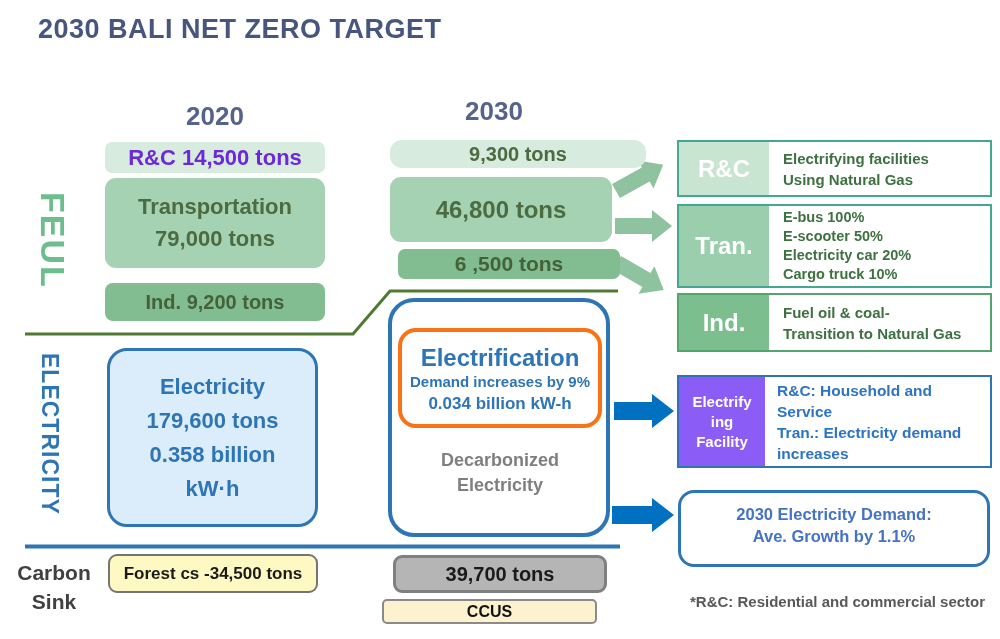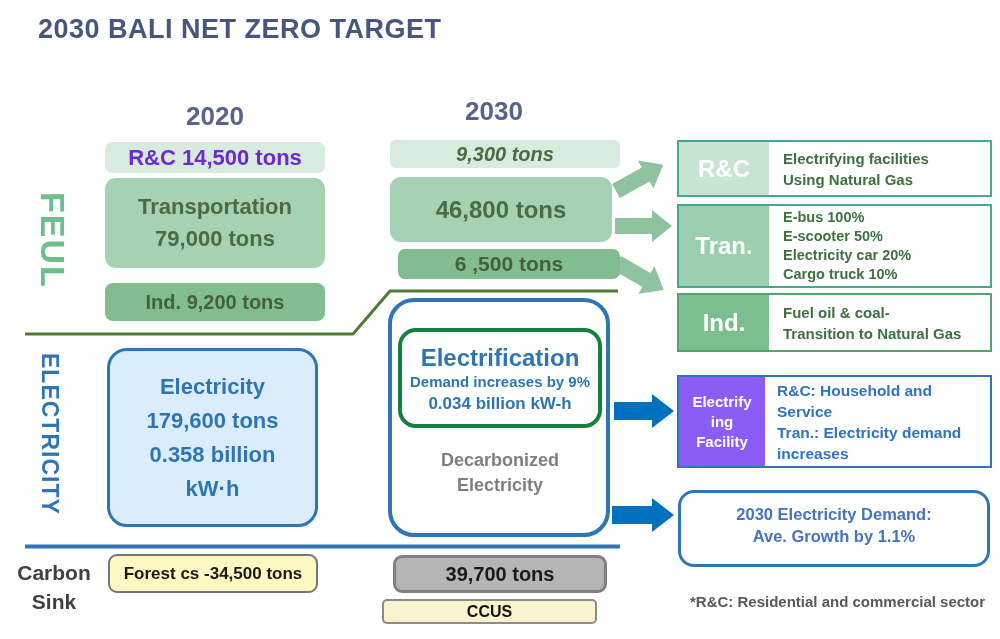--- a/index.html
+++ b/index.html
@@ -18,31 +18,31 @@
   #lbl-elec { left:36px; top:353px; height:190px; font-size:23px; color:#2E75B6; letter-spacing:1px; }
   #lbl-carbon { left:6px; top:558px; width:96px; font-size:21px; font-weight:bold; color:#404040;
                 text-align:center; line-height:29px; }
 
   
   #f20-rc    { left:105px; top:142px; width:220px; height:31px; background:#D7EBDE; border-radius:7px; font-size:22px; color:#6d28d9; }
   #f20-tr    { left:105px; top:178px; width:220px; height:90px; background:#A5D2B2; border-radius:11px; font-size:22px; color:#4C6B40; line-height:32px; }
   #f20-ind   { left:105px; top:283px; width:220px; height:38px; background:#81BD90; border-radius:8px; font-size:20px; color:#44613A; }
 
   
-  #f30-rc    { left:390px; top:140px; width:230px; height:28px; background:#D7EBDE; border-radius:6px; font-size:20px; color:#4C6B40;font-style:italic; }
+  #f30-rc    { left:390px; top:140px; width:256px; height:28px; background:#D7EBDE; border-radius:12px; font-size:20px; color:#4C6B40; }
   #f30-tr    { left:390px; top:177px; width:222px; height:65px; background:#A5D2B2; border-radius:11px; font-size:24px; color:#4C6B40; }
   #f30-ind   { left:398px; top:249px; width:222px; height:30px; background:#81BD90; border-radius:7px; font-size:21px; color:#44613A; }
 
   
   #e20 { left:107px; top:348px; width:211px; height:179px; background:#DBEDFB;
          border:3px solid #2E75B6; border-radius:20px; font-size:22px; color:#2E75B6; line-height:34px; }
 
   
   #elec-outer { left:388px; top:298px; width:222px; height:239px; border:4px solid #2E75B6; border-radius:26px; background:#fff; }
-  #elec-inner { left:398px; top:328px; width:204px; height:100px; border:4px solid #15803d; border-radius:18px; background:#fff; padding-top:3px; }
+  #elec-inner { left:398px; top:328px; width:204px; height:100px; border:4px solid #f97316; border-radius:18px; background:#fff; padding-top:3px; }
   #elec-inner .t1 { font-size:24px; line-height:29px; color:#2E75B6; }
   #elec-inner .t2 { font-size:15px; line-height:20px; color:#2E75B6; }
   #elec-inner .t3 { font-size:17px; line-height:24px; color:#2E75B6; }
   #decarb { left:398px; top:448px; width:204px; font-size:18px; line-height:25px; color:#7F7F7F; }
 
   
   .panel { display:flex; background:#fff; }
   .panel .plabel { display:flex; align-items:center; justify-content:center; text-align:center;
                    color:#ffffff; font-weight:bold; }
   .panel .pbody  { flex:1; background:#ffffff; display:flex; flex-direction:column; justify-content:center;

